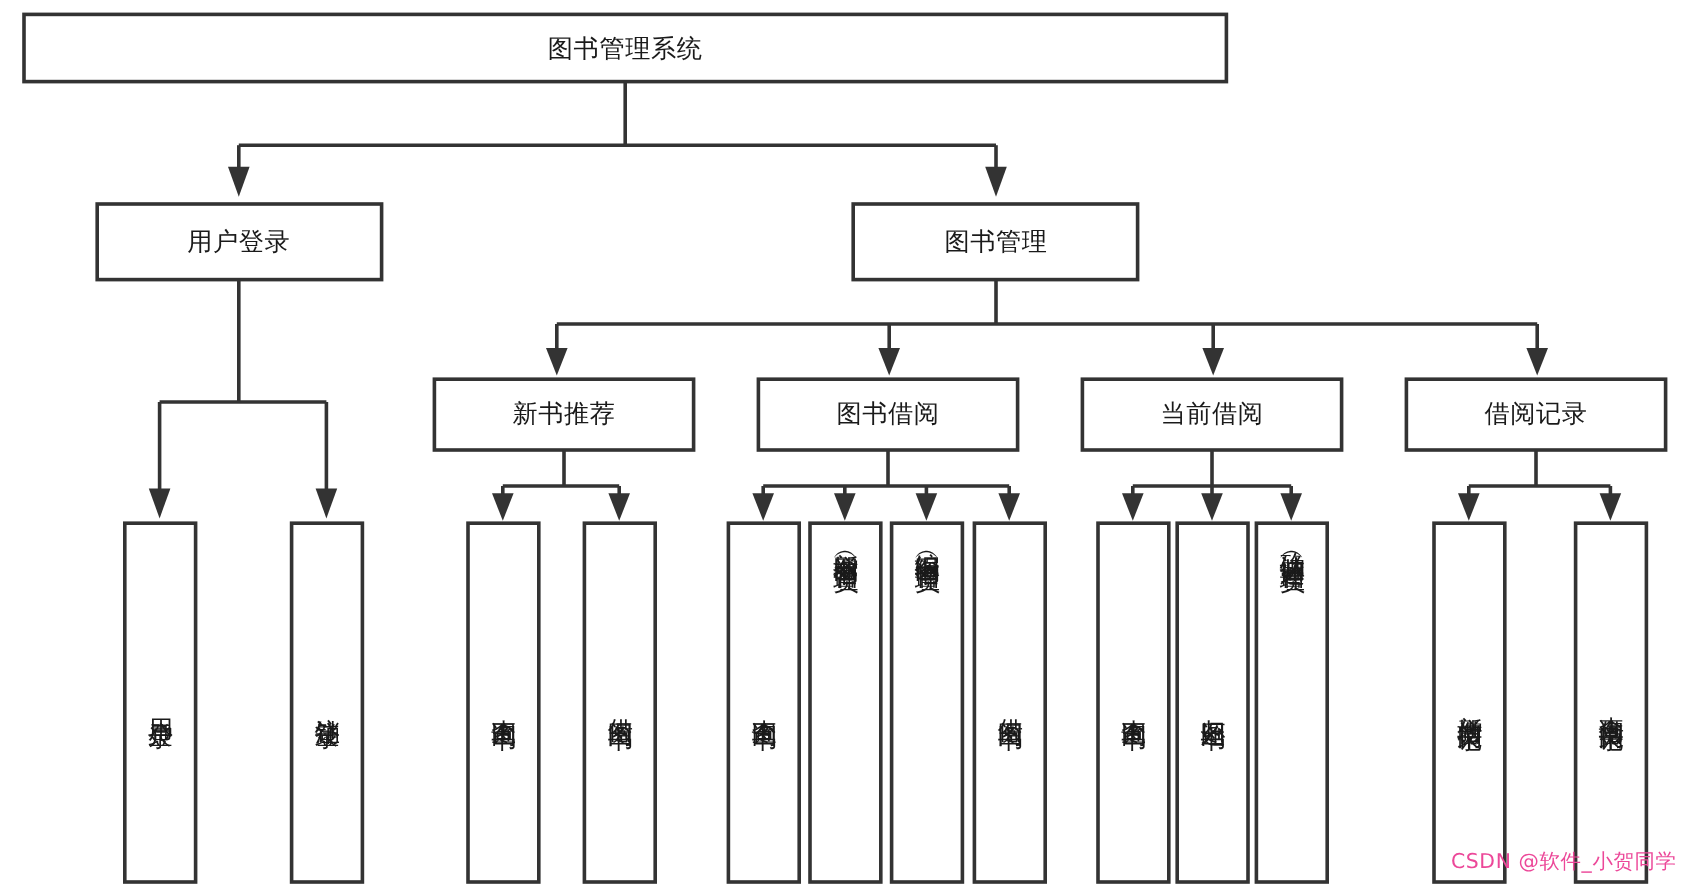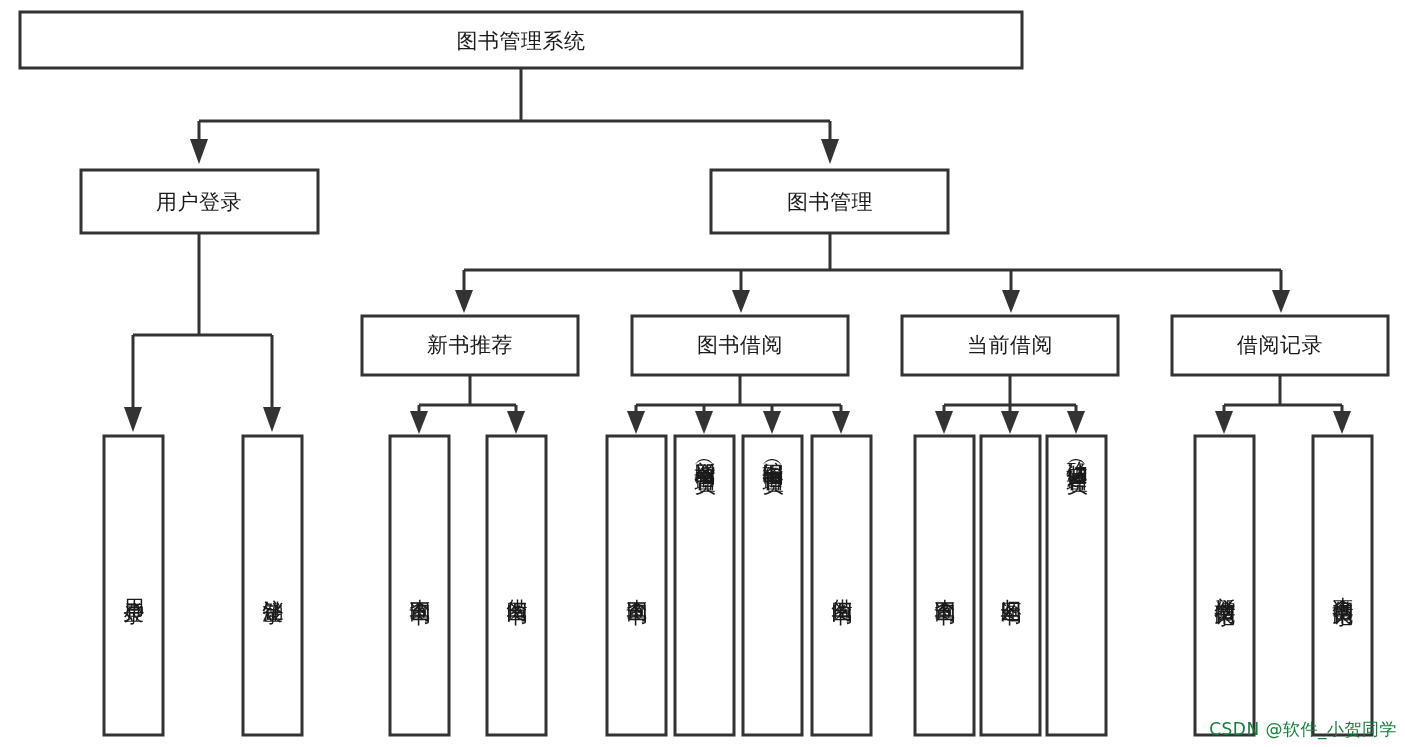--- a/index.html
+++ b/index.html
@@ -65,24 +65,24 @@
     font-size: 21px;
     color: #1a1a1a;
     line-height: 1.18;
     letter-spacing: 2px;
     white-space: nowrap;
     text-align: center;
   }
   #watermark {
     position: absolute;
     right: 8px;
-    bottom: 6px;
+    bottom: 18px;
     font-family: "DejaVu Sans", "Liberation Sans", sans-serif;
     font-size: 17px;
-    color: #15803d;
+    color: #ec4899;
     letter-spacing: 0.5px;
     white-space: nowrap;
   }
 </style>
 </head>
 <body>
 
 <div id="diagram-root">
 
   <svg id="flow-svg" viewBox="0 0 1405 747">

